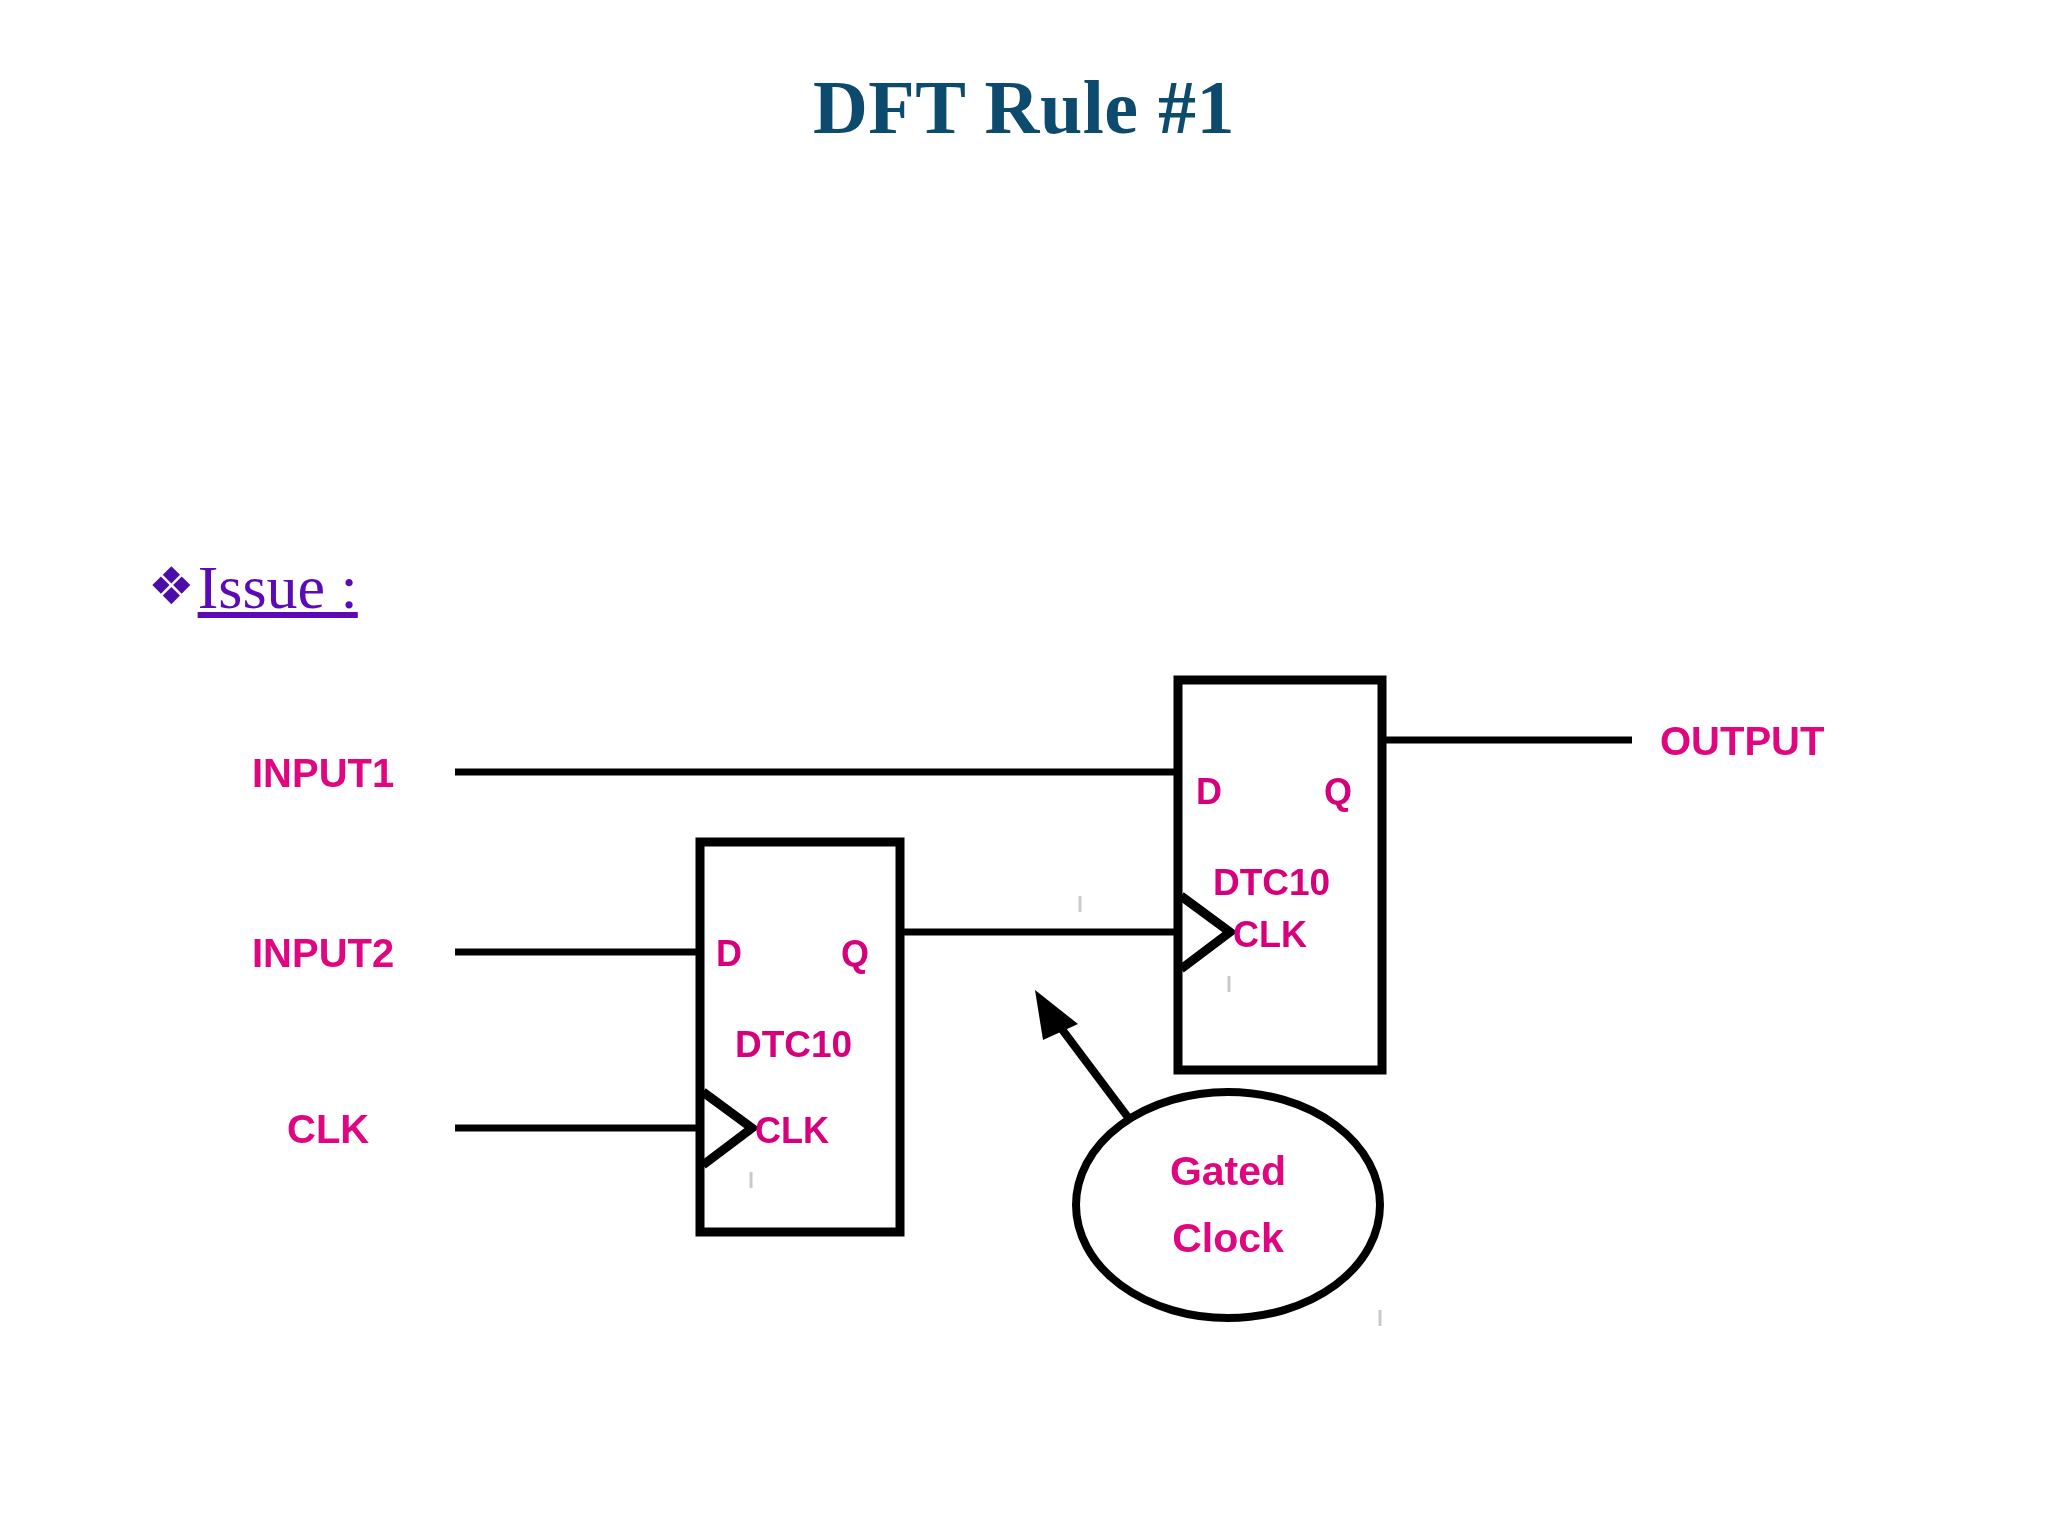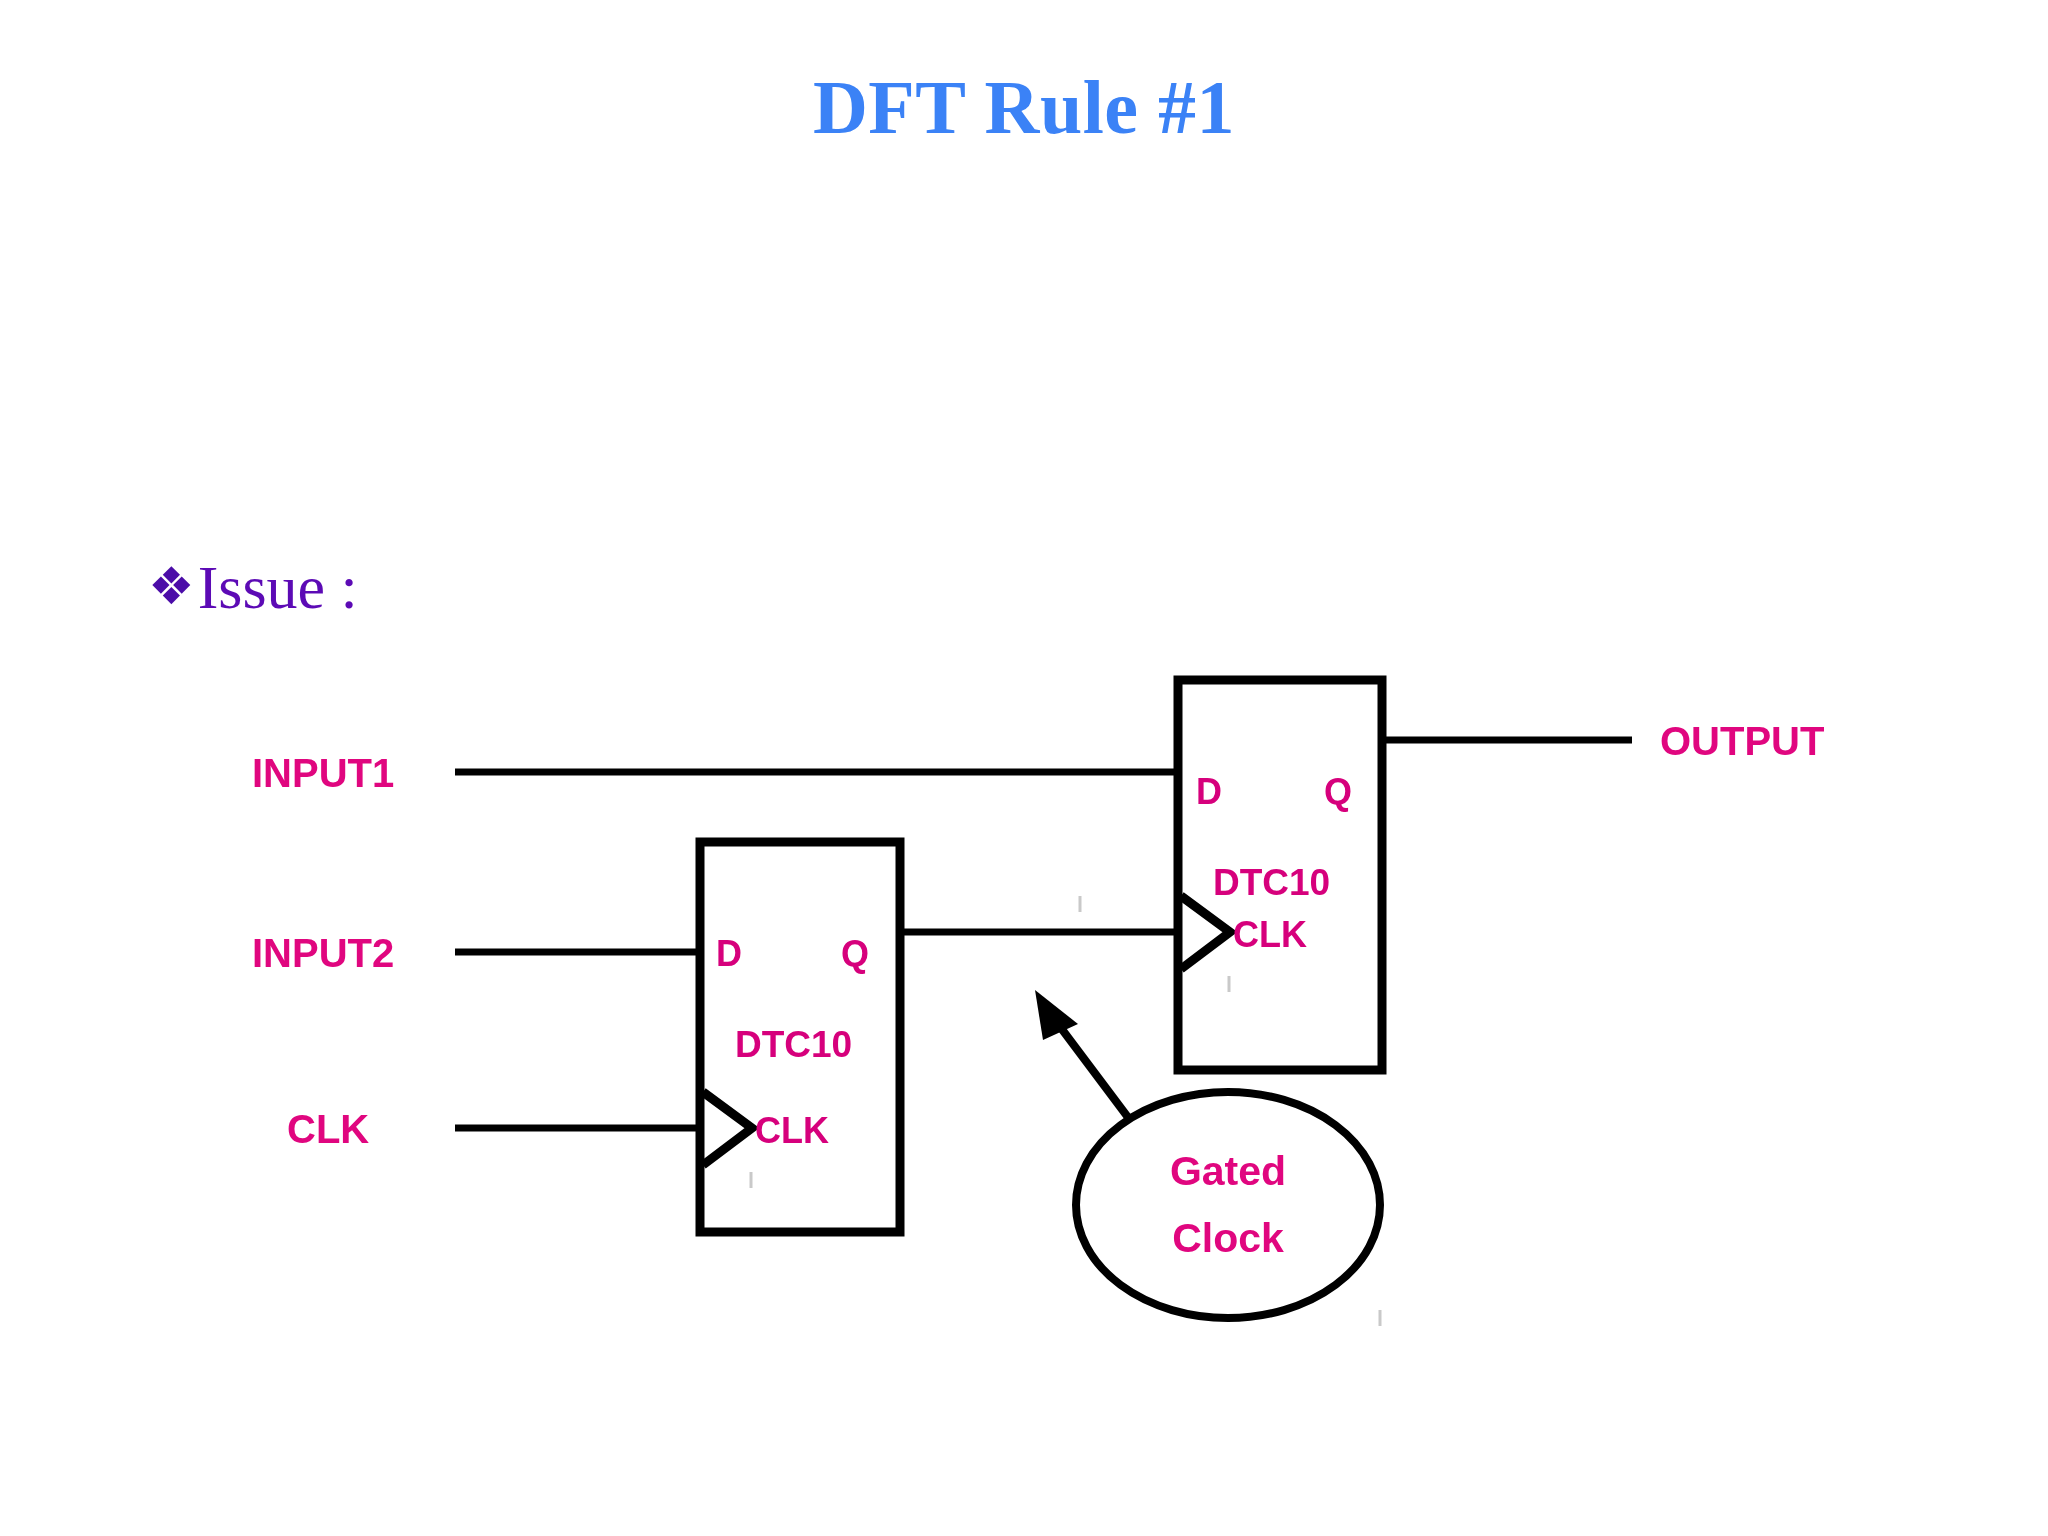--- a/index.html
+++ b/index.html
@@ -14,21 +14,21 @@
 
   
   .title{
     position:absolute;
     left:0;right:0;top:68px;
     text-align:center;
     font-family:"Liberation Serif", serif;
     font-weight:bold;
     font-size:76px;
     line-height:1.05;
-    color:#3b82f6;
+    color:#0c4a6e;
     letter-spacing:0.5px;
   }
 
   
   .bullet1{
     position:absolute;
     left:30px;top:268px;width:1900px;
     color:#5c0ab5;
     font-size:62px;
     line-height:1.16;
@@ -43,20 +43,21 @@
     margin-right:2px;
   }
 
   .issue{
     position:absolute;
     left:148px;top:552px;
     color:#5c0ab5;
     font-size:62px;
     font-family:"Liberation Serif", serif;
     white-space:nowrap;
+    text-decoration:underline;
   }
   .diamondbullet{
     font-family:"DejaVu Sans", sans-serif;
     font-size:52px;
     color:#4b0ca8;
     display:inline-block;
     transform:translateY(-4px);
     margin-right:3px;
   }
 

